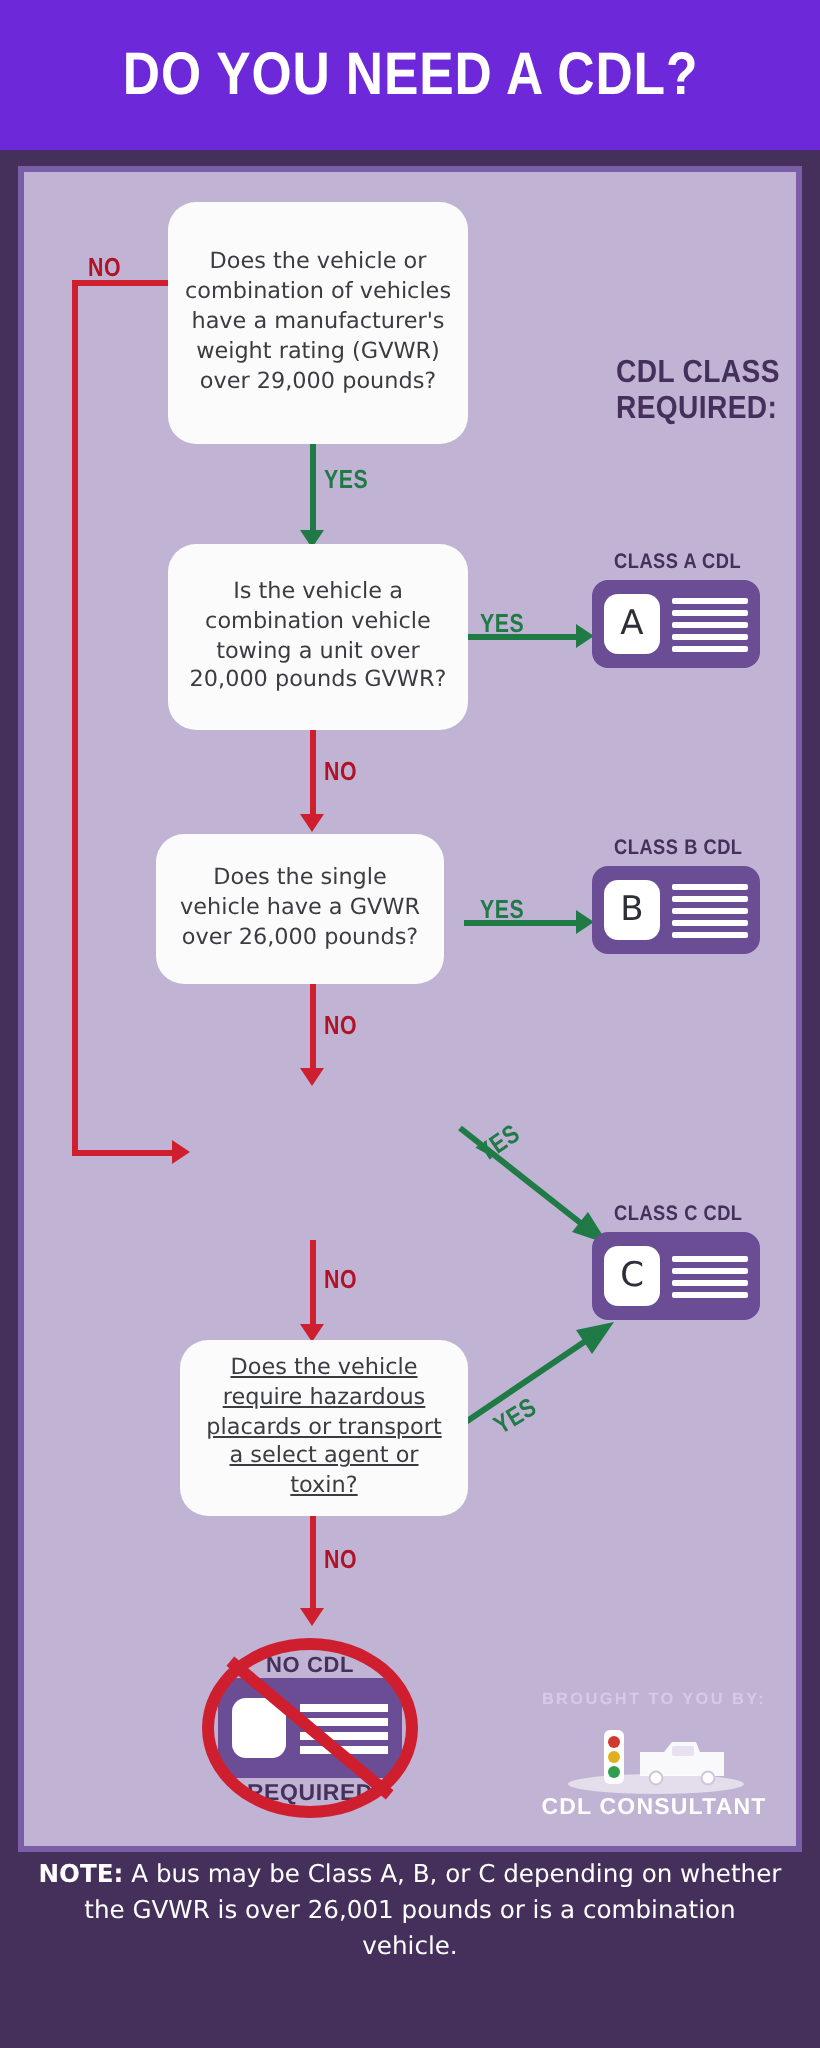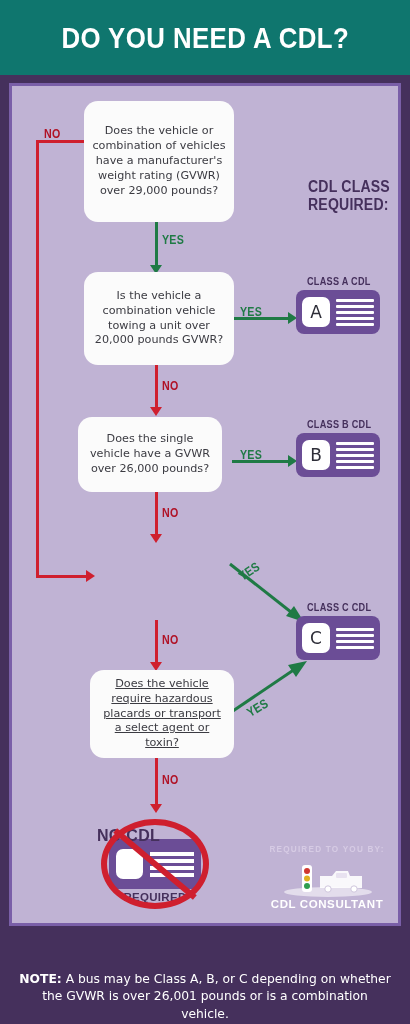--- a/index.html
+++ b/index.html
@@ -6,38 +6,38 @@
   body{
     width:410px;height:1024px;overflow:hidden;
     background:#3f2a56;
     font-family:"DejaVu Sans","Liberation Sans",sans-serif;
   }
   .page{position:relative;width:410px;height:1024px;background:#45305c;}
 
   
   .header{
     position:absolute;left:0;top:0;width:410px;height:75px;
-    background:#0f766e;display:flex;align-items:center;justify-content:center;
+    background:#6d28d9;display:flex;align-items:center;justify-content:center;
   }
   .header-title{
     color:#ffffff;font-family:"Liberation Sans",sans-serif;
     font-weight:bold;font-size:30px;letter-spacing:0.5px;
     transform:scaleX(0.86);transform-origin:center;white-space:nowrap;
   }
 
   
   .panel{
     position:absolute;left:9px;top:83px;width:392px;height:843px;
     background:#c0b3d4;border:3px solid #7a5fa8;box-sizing:border-box;
   }
 
   
   .footer{
     position:absolute;left:0;top:929px;width:410px;height:95px;
-    background:#45305c;display:flex;align-items:flex-end;justify-content:center;
+    background:#45305c;display:flex;align-items:flex-start;justify-content:center;
   }
   .footer-note{
     color:#ffffff;font-size:12.3px;line-height:1.45;text-align:center;
     width:372px;
   }
   .footer-note b{font-weight:bold;}
 
   
   .qbox{
     position:absolute;background:#fbfbfb;border-radius:14px;
@@ -108,23 +108,23 @@
   .nocdl{position:absolute;left:97px;top:811px;width:116px;height:105px;}
   .nocdl .ncard{
     position:absolute;left:12px;top:28px;width:92px;height:50px;
     background:#6b4d96;border-radius:3px;display:flex;align-items:center;
     padding:0 7px;box-sizing:border-box;
   }
   .nocdl .ncard .ph{width:27px;height:30px;background:#ffffff;border-radius:7px;flex:0 0 auto;}
   .nocdl .ncard .nl{flex:1 1 auto;margin-left:7px;display:flex;flex-direction:column;gap:3px;}
   .nocdl .ncard .nl i{display:block;height:4px;background:#ffffff;}
   .nocdl .t1{
-    position:absolute;left:0;top:16px;width:116px;
+    position:absolute;left:0;top:16px;width:116px;text-align:center;
     color:#45305c;font-family:"Liberation Sans",sans-serif;font-weight:bold;
-    font-size:16px;letter-spacing:.3px;
+    font-size:11px;letter-spacing:.3px;
   }
   .nocdl .t2{
     position:absolute;left:0;top:80px;width:116px;text-align:center;
     color:#45305c;font-family:"Liberation Sans",sans-serif;font-weight:bold;
     font-size:11.5px;letter-spacing:.3px;
   }
   .nocdl .ring{
     position:absolute;left:4px;top:8px;width:108px;height:90px;
     border:6px solid #cf1f2e;border-radius:50%;box-sizing:border-box;
   }
@@ -269,21 +269,21 @@
           <i></i>
           <i></i>
         </div>
     </div>
     <div class="t1">NO CDL</div>
     <div class="t2">REQUIRED</div>
     <div class="ring"></div>
     <div class="slash"></div>
   </div>
 
-  <div class="btyb">REQUIRED TO YOU BY:</div>
+  <div class="btyb">BROUGHT TO YOU BY:</div>
   <svg class="logo" viewBox="0 0 130 36">
     <ellipse cx="66" cy="30" rx="44" ry="5" fill="#ffffff" opacity="0.55"></ellipse>
     <rect x="40" y="3" width="10" height="27" rx="3" fill="#ffffff"></rect>
     <circle cx="45" cy="9" r="3" fill="#d1382f"></circle>
     <circle cx="45" cy="16.5" r="3" fill="#e0b020"></circle>
     <circle cx="45" cy="24" r="3" fill="#2f9e4f"></circle>
     <path d="M58 26 L58 14 L70 14 L74 9 L86 9 L88 14 L100 14 L100 26 Z" fill="#ffffff" opacity="0.9"></path>
     <rect x="74" y="11" width="11" height="5" rx="1" fill="#e8e2f0"></rect>
     <circle cx="66" cy="27" r="3.2" fill="#ffffff" stroke="#cfc6dd" stroke-width="1"></circle>
     <circle cx="92" cy="27" r="3.2" fill="#ffffff" stroke="#cfc6dd" stroke-width="1"></circle>

